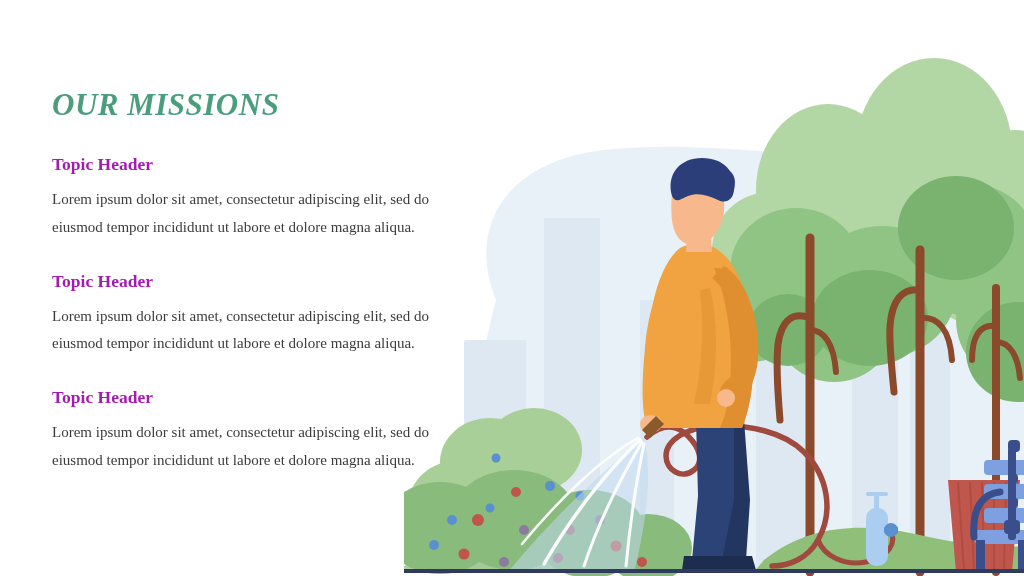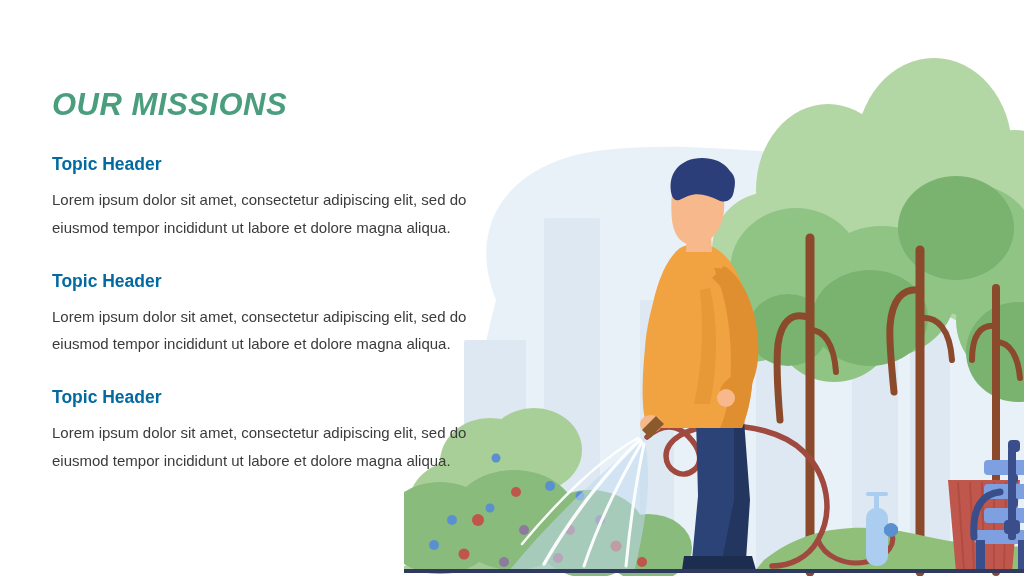--- a/index.html
+++ b/index.html
@@ -9,20 +9,21 @@
   }
   body {
     font-family: "Liberation Sans", sans-serif;
   }
   .slide {
     position: relative;
     width: 1024px;
     height: 576px;
     background: #ffffff;
     overflow: hidden;
+    font-family: Liberation Serif, serif;
   }
 
   
   .text-col {
     position: absolute;
     left: 52px;
     top: 88px;
     width: 430px;
     z-index: 30;
   }
@@ -35,21 +36,21 @@
     margin: 0 0 32px 0;
     line-height: 1.1;
   }
   .topic-block {
     margin-bottom: 29px;
   }
   .topic-block:last-child { margin-bottom: 0; }
   .topic-header {
     font-size: 17.5px;
     font-weight: bold;
-    color: #0369a1;
+    color: #a21caf;
     margin: 18px 0 11px 0;
     line-height: 1.2;
   }
   .topic-body {
     font-size: 15px;
     color: #3b3b3b;
     line-height: 1.85;
     margin: 0;
     max-width: 425px;
   }

